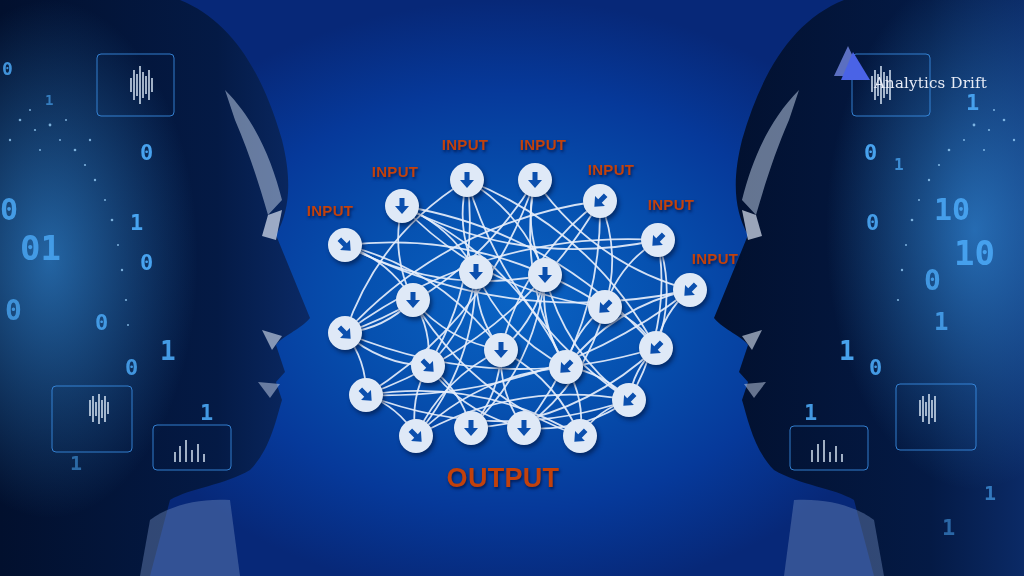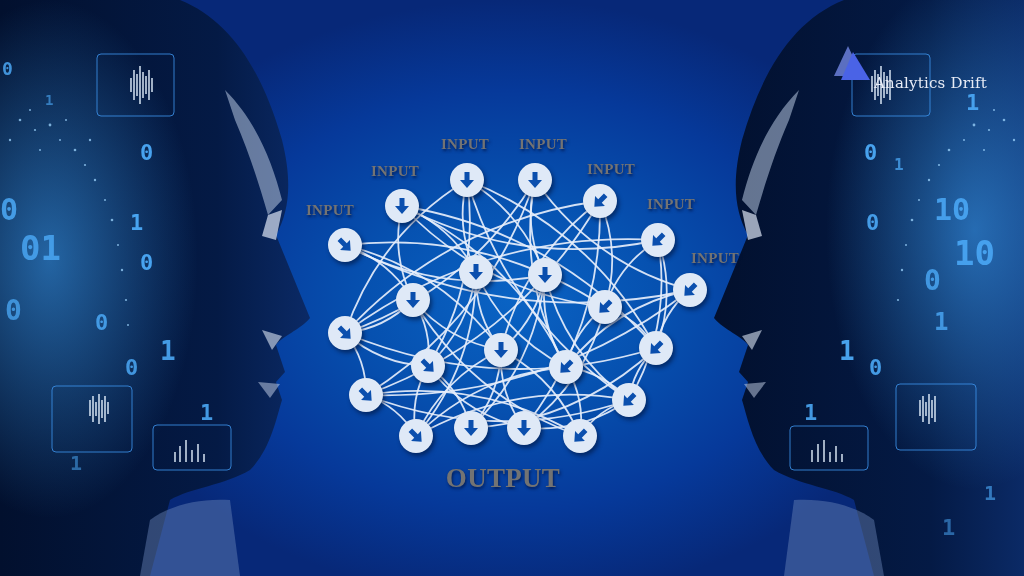--- a/index.html
+++ b/index.html
@@ -7,21 +7,21 @@
     background:radial-gradient(ellipse 420px 300px at 512px 300px,#0a63c4 0%,#0651b0 35%,#06399a 70%,#072878 100%);
     font-family:"DejaVu Sans",sans-serif;}
   .scene{position:absolute;inset:0;}
   .head{position:absolute;top:0;height:576px;width:330px;}
   .head.left{left:0;}
   .head.right{right:0;}
   .head svg{width:100%;height:100%;display:block;}
   .logo{position:absolute;left:834px;top:34px;display:flex;align-items:center;gap:4px;}
   .logo-text{font-family:"DejaVu Serif",serif;color:#e8ecf6;font-size:15px;letter-spacing:0.2px;margin-top:40px;}
   .network{position:absolute;left:0;top:0;width:1024px;height:576px;}
-  .lbl{position:absolute;font-family:Liberation Serif, serif;font-weight:bold;color:#737373;
+  .lbl{position:absolute;font-family:Liberation Sans, sans-serif;font-weight:bold;color:#c2410c;
     font-size:15px;letter-spacing:0.3px;text-shadow:1px 2px 3px rgba(0,20,70,0.8);transform:translate(-50%,-50%);white-space:nowrap;text-align:right;}
   .lbl.output{font-size:27px;}
   .node{position:absolute;width:34px;height:34px;border-radius:50%;background:#dfe9f7;
     transform:translate(-50%,-50%);box-shadow:2px 3px 4px rgba(0,20,60,0.6);display:flex;align-items:center;justify-content:center;}
   .node svg{width:20px;height:20px;}
 </style>
 </head>
 <body>
 
 <div class="scene">

